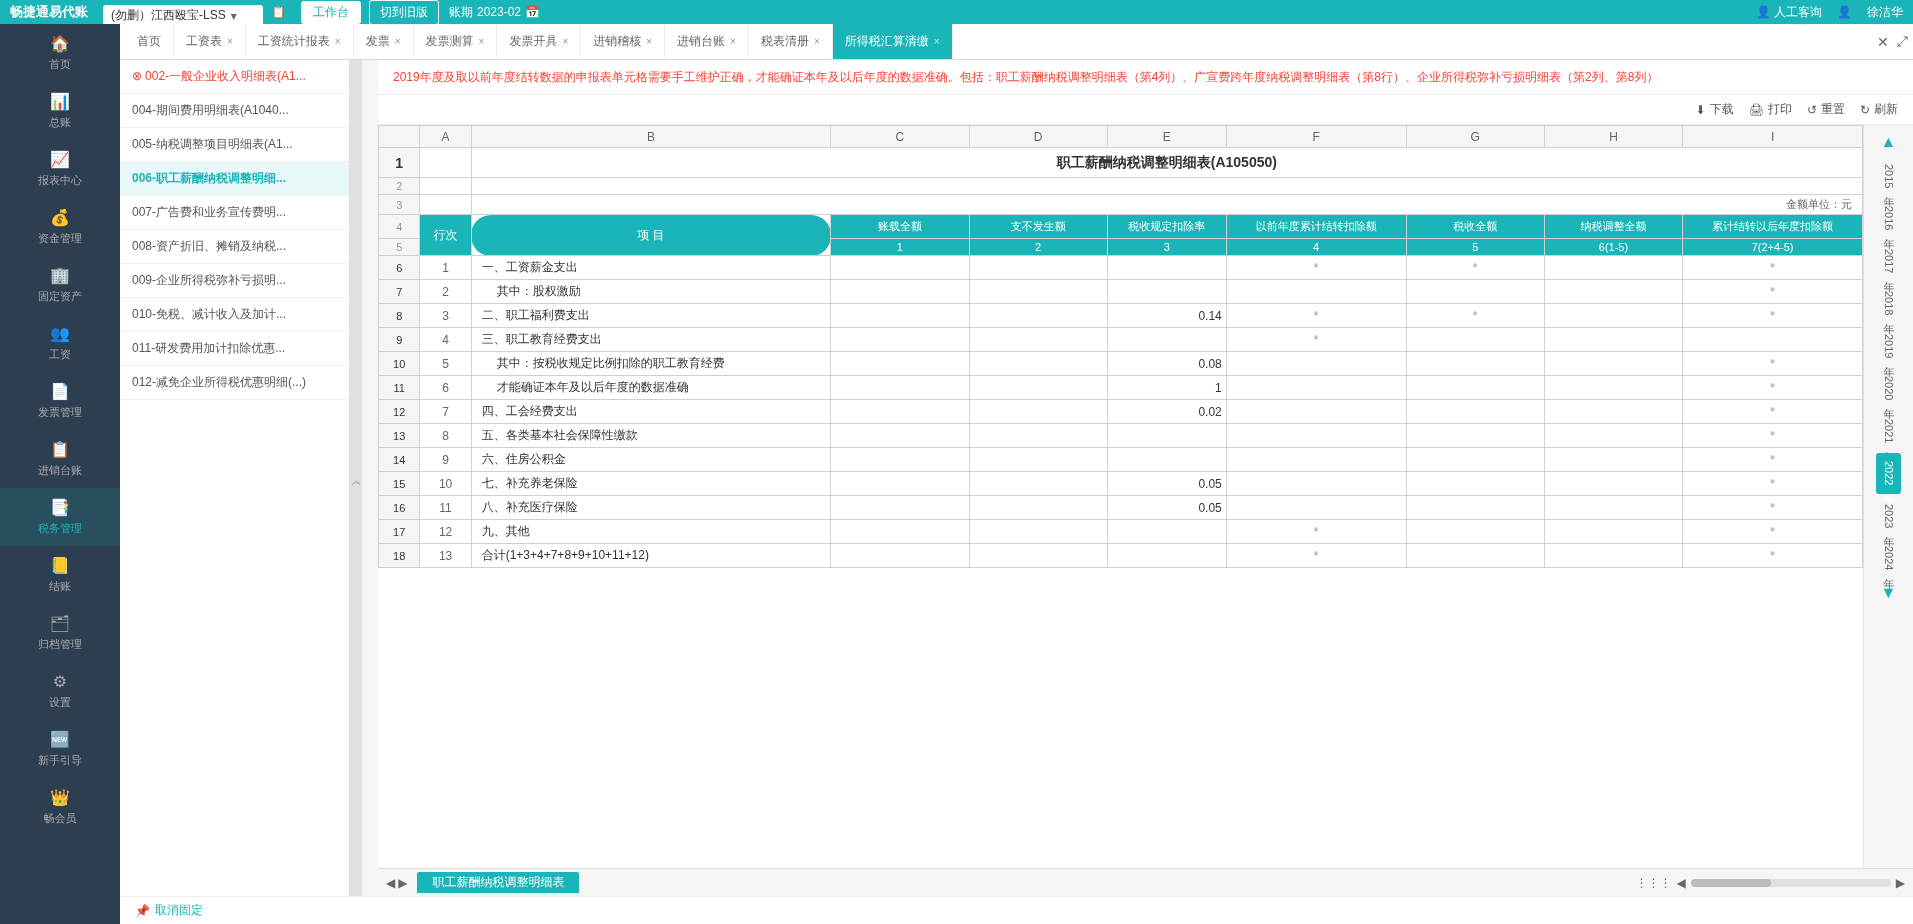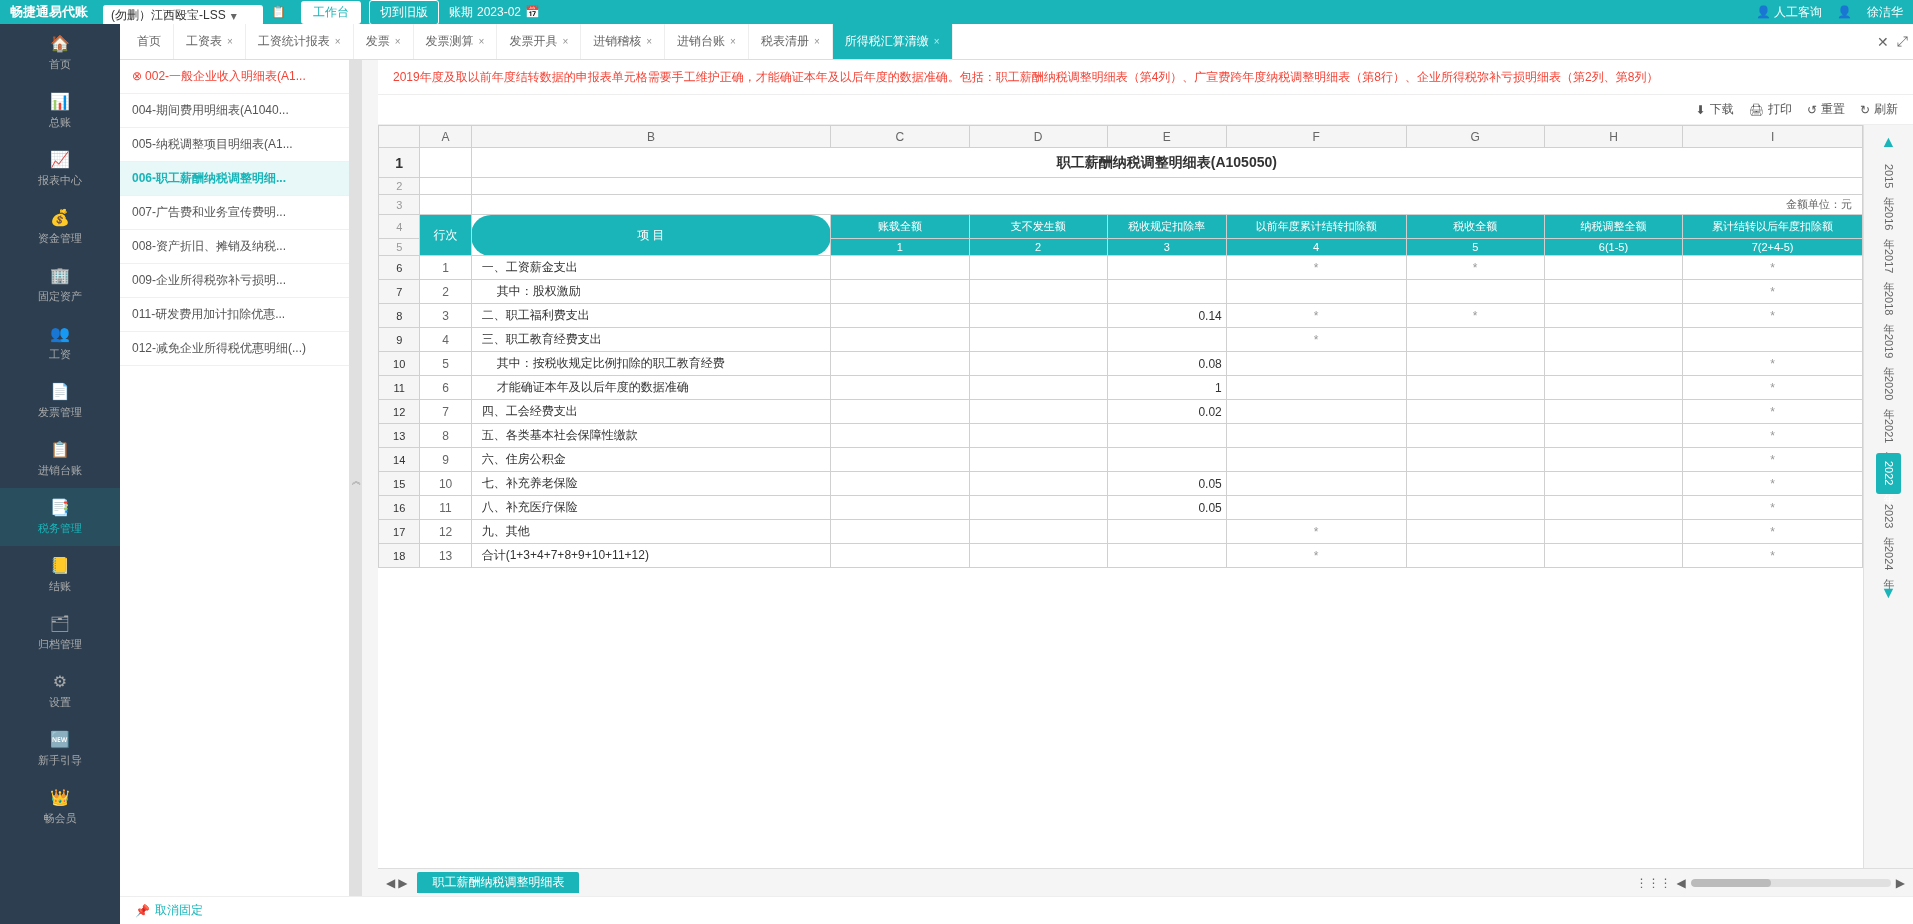--- a/index.html
+++ b/index.html
@@ -239,20 +239,21 @@
           <div class="left-list">
             <div class="list-item error">
               <span class="err-icon">⊗</span>002-一般企业收入明细表(A1...
             </div>
             <div class="list-item">004-期间费用明细表(A1040...</div>
             <div class="list-item">005-纳税调整项目明细表(A1...</div>
             <div class="list-item active">006-职工薪酬纳税调整明细...</div>
             <div class="list-item">007-广告费和业务宣传费明...</div>
             <div class="list-item">008-资产折旧、摊销及纳税...</div>
             <div class="list-item">009-企业所得税弥补亏损明...</div>
+            <div class="list-item">010-免税、减计收入及加计...</div>
             <div class="list-item">011-研发费用加计扣除优惠...</div>
             <div class="list-item">012-减免企业所得税优惠明细(...)</div>
           </div>
 
           <div class="collapse-toggle">《</div>
 
           <div class="right-panel">
 
             <div class="warning-bar">
               <span>2019年度及取以前年度结转数据的申报表单元格需要手工维护正确，才能确证本年及以后年度的数据准确。包括：职工薪酬纳税调整明细表（第4列）、广宣费跨年度纳税调整明细表（第8行）、企业所得税弥补亏损明细表（第2列、第8列）</span>

